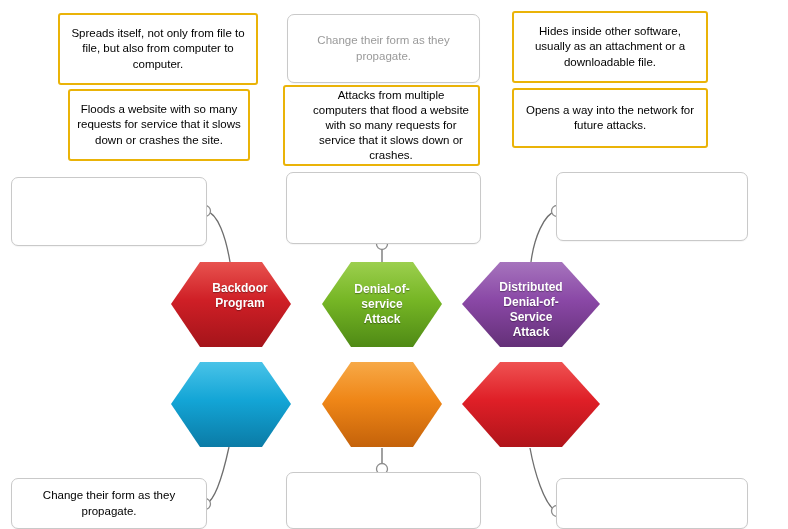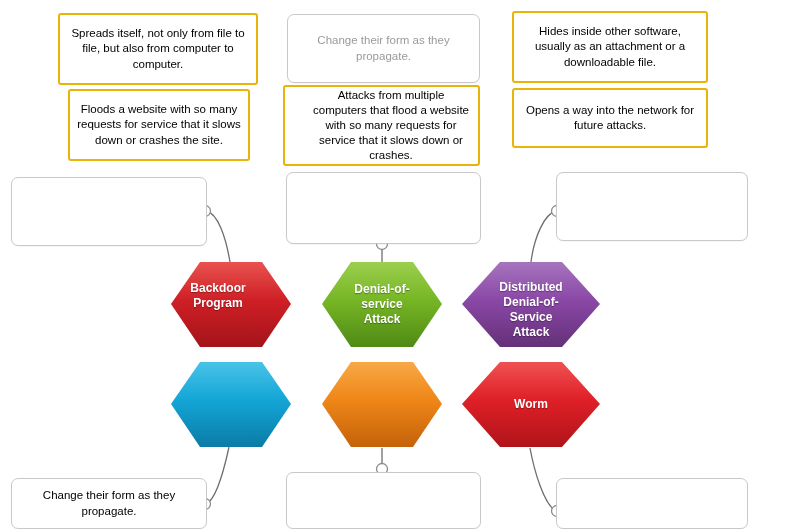--- a/index.html
+++ b/index.html
@@ -150,30 +150,29 @@
   <div class="card" style="left:283px; top:85px; width:197px; height:81px;padding-left:26px;">Attacks from multiple computers that flood a website with so many requests for service that it slows down or crashes.</div>
 
   <div class="card" style="left:512px; top:88px; width:196px; height:60px;">Opens a way into the network for future attacks.</div>
 
   <div class="card empty" style="left:11px; top:177px; width:196px; height:69px;"></div>
 
   <div class="card empty" style="left:286px; top:172px; width:195px; height:72px;"></div>
 
   <div class="card empty" style="left:556px; top:172px; width:192px; height:69px;"></div>
 
-  <div class="hexlabel" style="left:158px; top:262px; width:120px; height:68px; white-space:pre-line;">Backdoor
+  <div class="hexlabel" style="left:180px; top:262px; width:120px; height:68px; white-space:pre-line;">Backdoor
 Program</div>
   <div class="hexlabel" style="left:322px; top:262px; width:120px; height:85px; white-space:pre-line;">Denial-of-
 service
 Attack</div>
   <div class="hexlabel" style="left:462px; top:262px; width:138px; height:96px; white-space:pre-line;">Distributed
 Denial-of-
 Service
 Attack</div>
-  <div class="hexlabel" style="left:462px; top:362px; width:138px; height:85px; white-space:pre-line;">Worm</div>
 
   <div class="card empty" style="left:11px; top:478px; width:196px; height:51px; color:#000;">Change their form as they propagate.</div>
 
   <div class="card empty" style="left:286px; top:472px; width:195px; height:57px;"></div>
 
   <div class="card empty" style="left:556px; top:478px; width:192px; height:51px;"></div>
 
 </div>
 
 </body></html>

